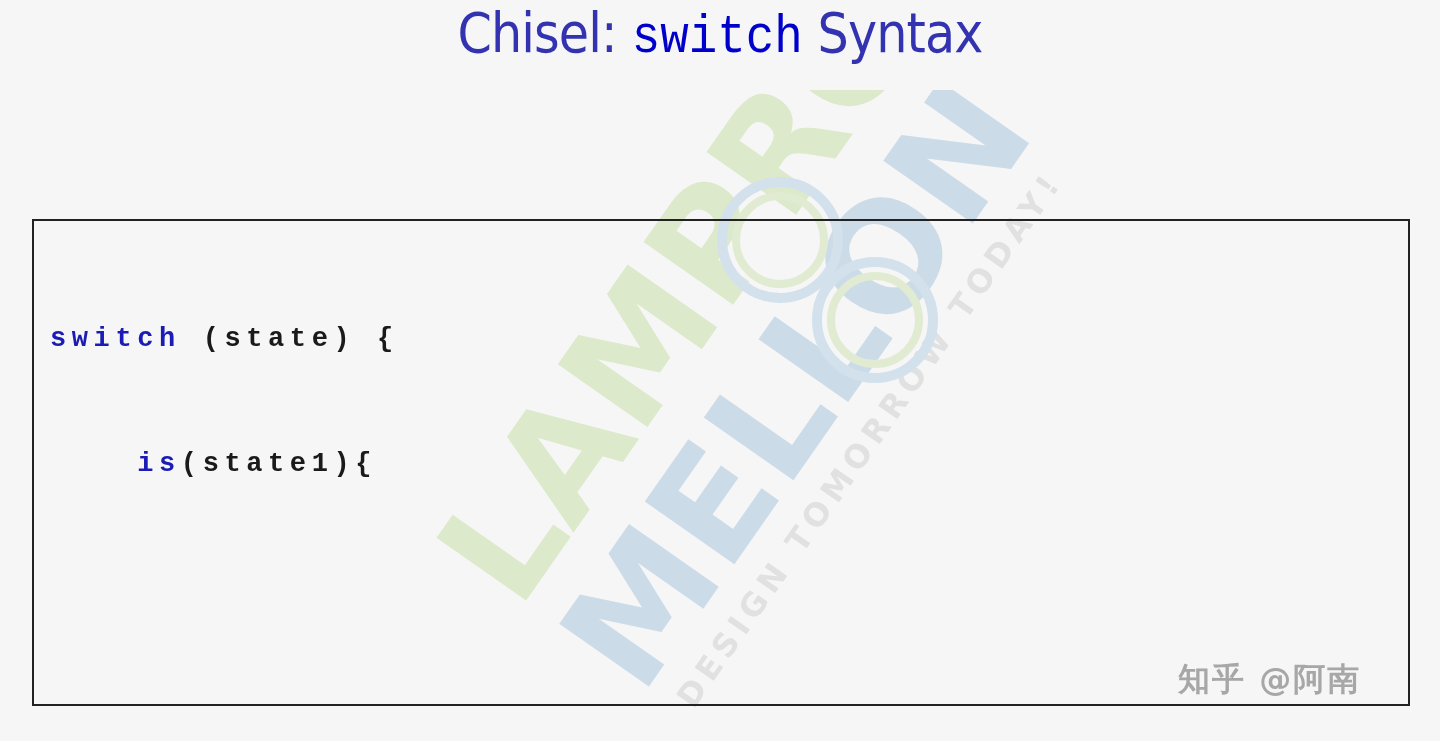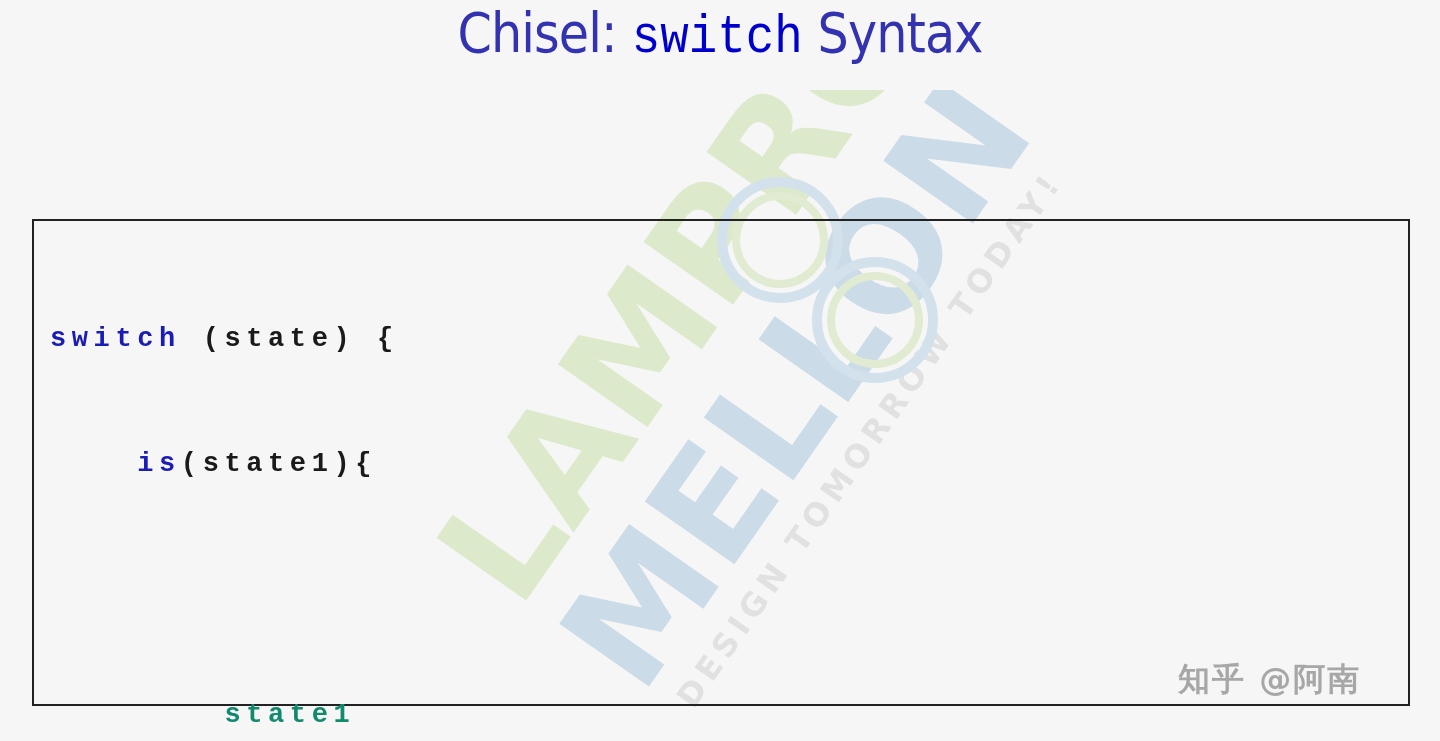--- a/index.html
+++ b/index.html
@@ -86,21 +86,20 @@
   <circle cx="360" cy="150" r="44" fill="none" stroke="#cfe3b6" stroke-width="8"></circle>
   <circle cx="455" cy="230" r="58" fill="none" stroke="#b7d0e4" stroke-width="10"></circle>
   <circle cx="455" cy="230" r="44" fill="none" stroke="#cfe3b6" stroke-width="8"></circle>
 </svg>
 
 <div class="code-box">
   <div class="code">
     <span class="ln"><span></span><span class="kw">switch</span><span> (state) {</span><span class="cm"></span></span>
     <span class="ln"><span>    </span><span class="kw">is</span><span>(state1){</span><span class="cm"></span></span>
     <span class="ln"><span>        </span><span class="kw"></span><span></span></span>
-    <span class="ln"><span>        </span><span class="kw"></span><span></span><span class="cm">state1</span></span>
     
     
     
     
     
     
     
   </div>
 </div>
 

